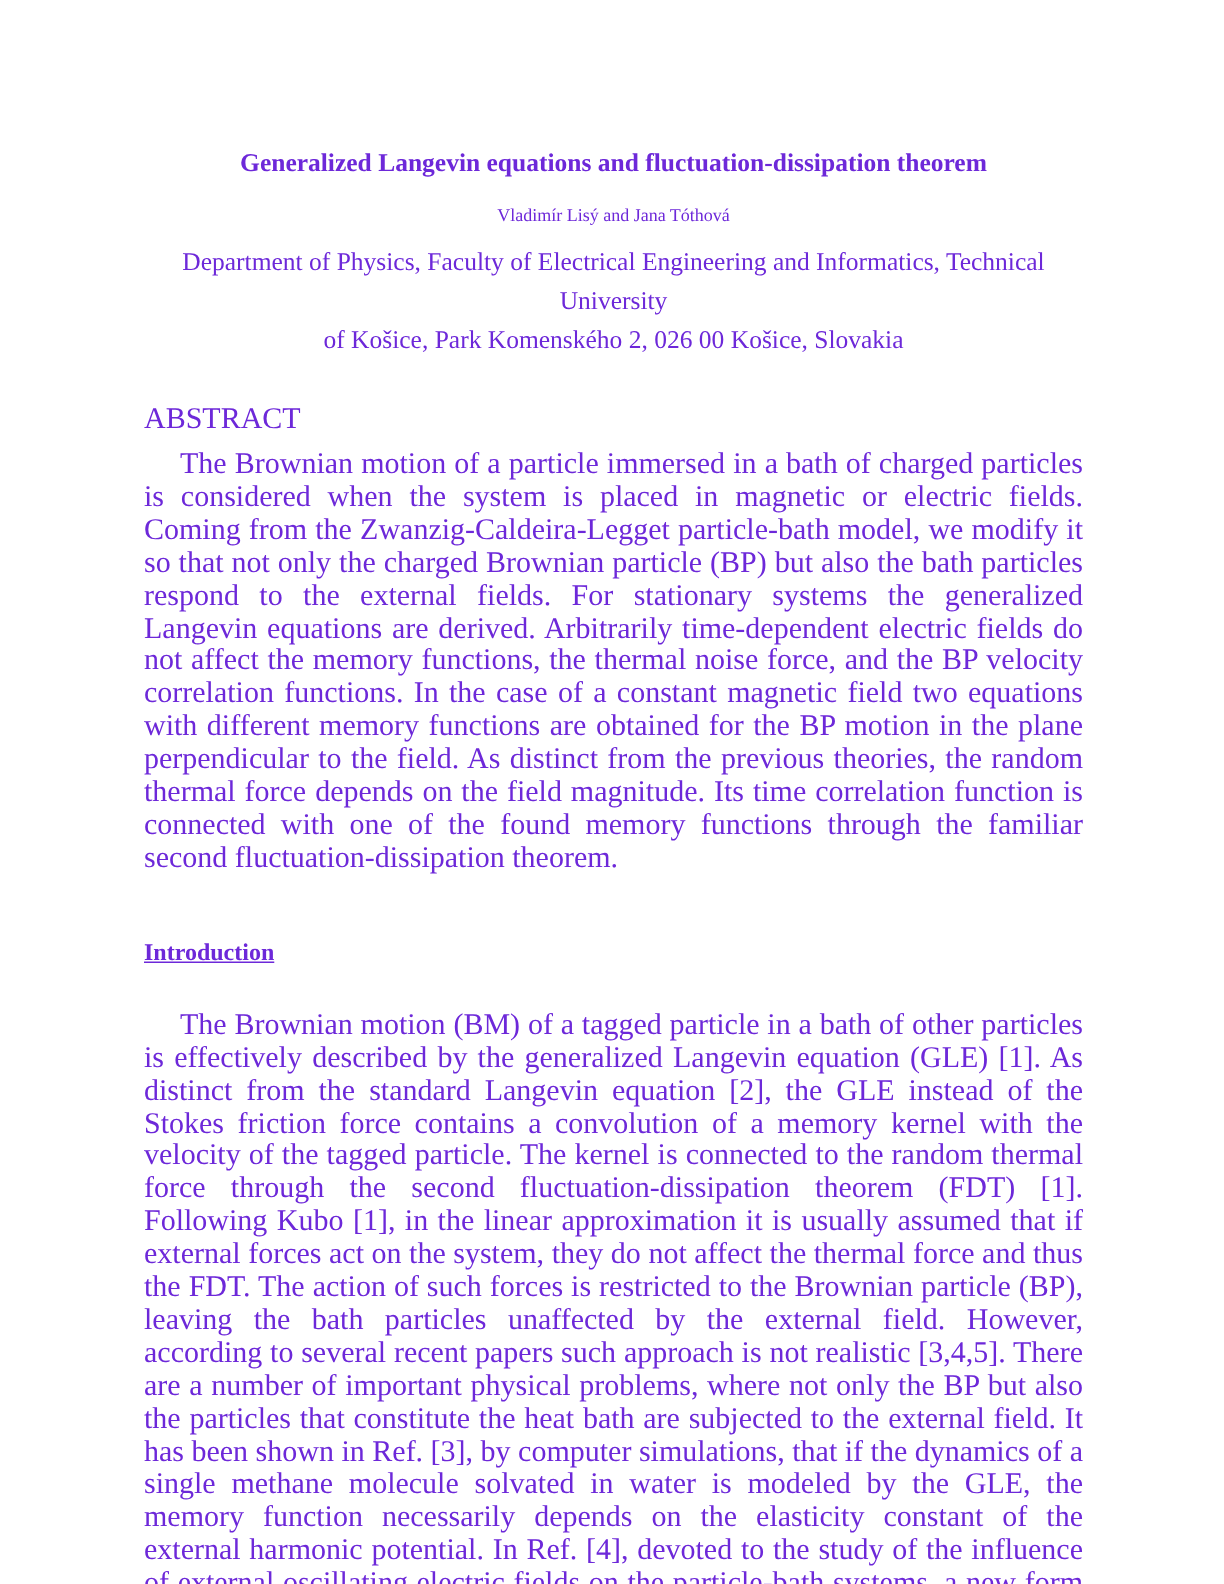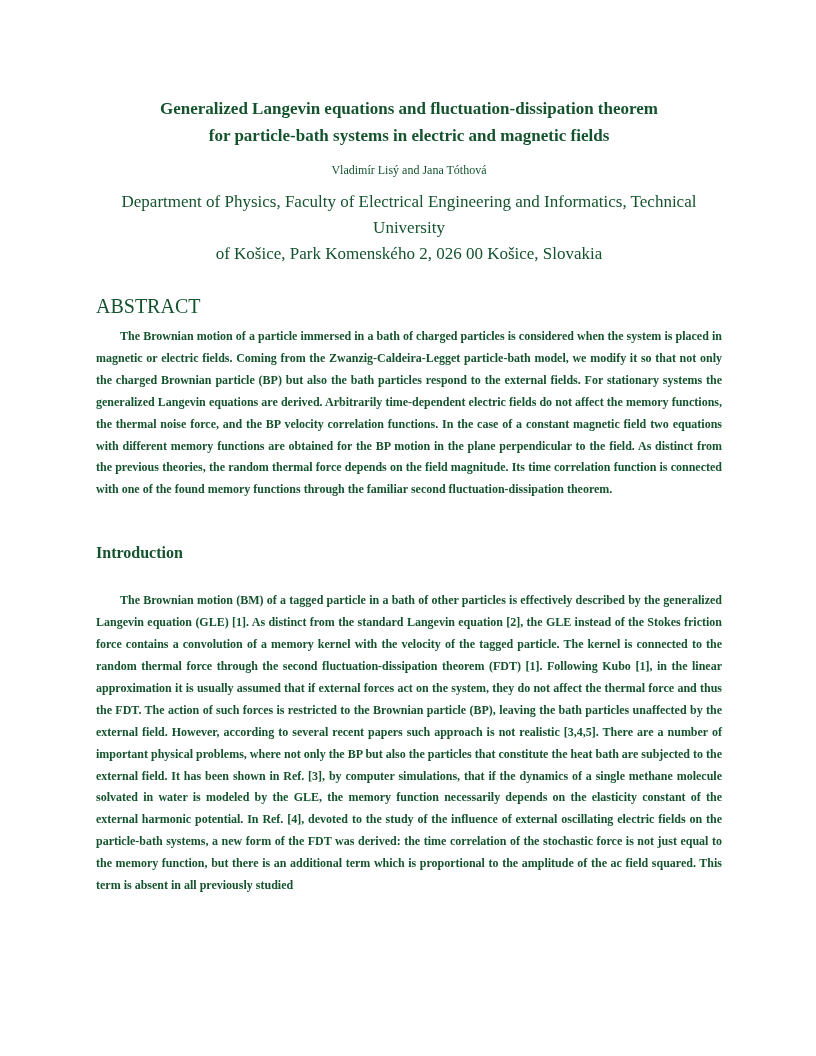--- a/index.html
+++ b/index.html
@@ -8,21 +8,21 @@
     background: #ffffff;
   }
   .page {
     position: relative;
     width: 816px;
     height: 1056px;
     background: #ffffff;
     box-sizing: border-box;
     padding: 95px 94px 0 96px;
     font-family: "Liberation Serif", "DejaVu Serif", serif;
-    color: #14532d;
+    color: #6d28d9;
     overflow: hidden;
   }
   .title {
     text-align: center;
     font-weight: bold;
     font-size: 17px;
     line-height: 27px;
   }
   .authors {
     text-align: center;
@@ -35,45 +35,44 @@
     font-size: 17px;
     line-height: 26px;
     margin-top: 5px;
   }
   .abstract-heading {
     font-size: 20px;
     line-height: 22px;
     margin-top: 28px;
   }
   .body-paragraph {
-    font-size: 12px;
+    font-size: 20px;
     line-height: 21.9px;
     text-align: justify;
     text-indent: 24px;
     margin-top: 9px;
-    font-weight: bold;
   }
   .intro-heading {
     font-size: 16px;
     font-weight: bold;
     line-height: 22px;
     margin-top: 41px;
+    text-decoration: underline;
   }
   .intro-paragraph {
     margin-top: 26px;
   }
 </style>
 </head>
 <body>
 
 <div class="page">
 
   <div class="title">
     <div>Generalized Langevin equations and fluctuation-dissipation theorem</div>
-    <div>for particle-bath systems in electric and magnetic fields</div>
   </div>
 
   <div class="authors">Vladimír Lisý and Jana Tóthová</div>
 
   <div class="affiliation">
     <div>Department of Physics, Faculty of Electrical Engineering and Informatics, Technical University</div>
     <div>of Košice, Park Komenského 2, 026 00 Košice, Slovakia</div>
   </div>
 
   <div class="abstract-heading">ABSTRACT</div>

